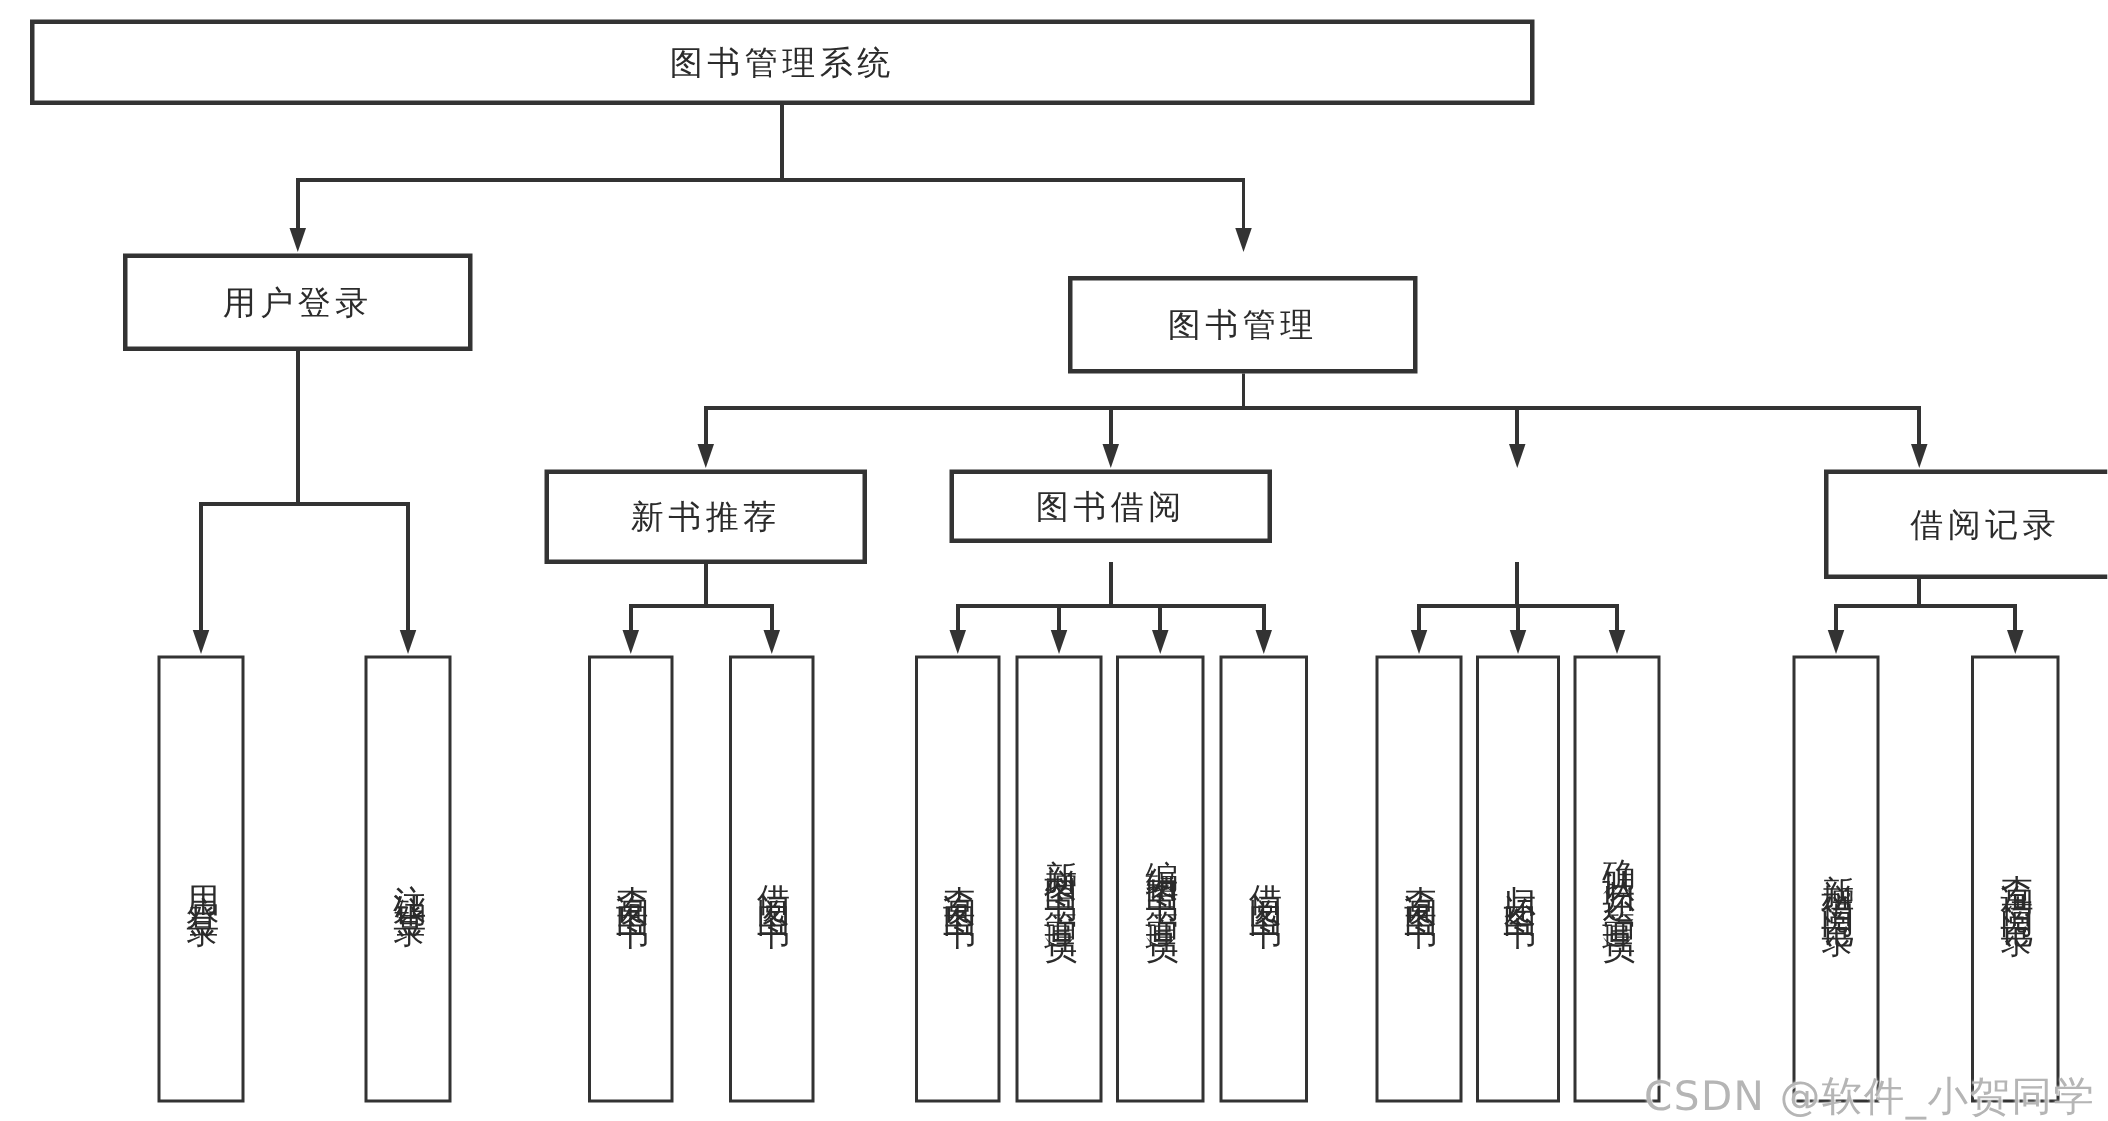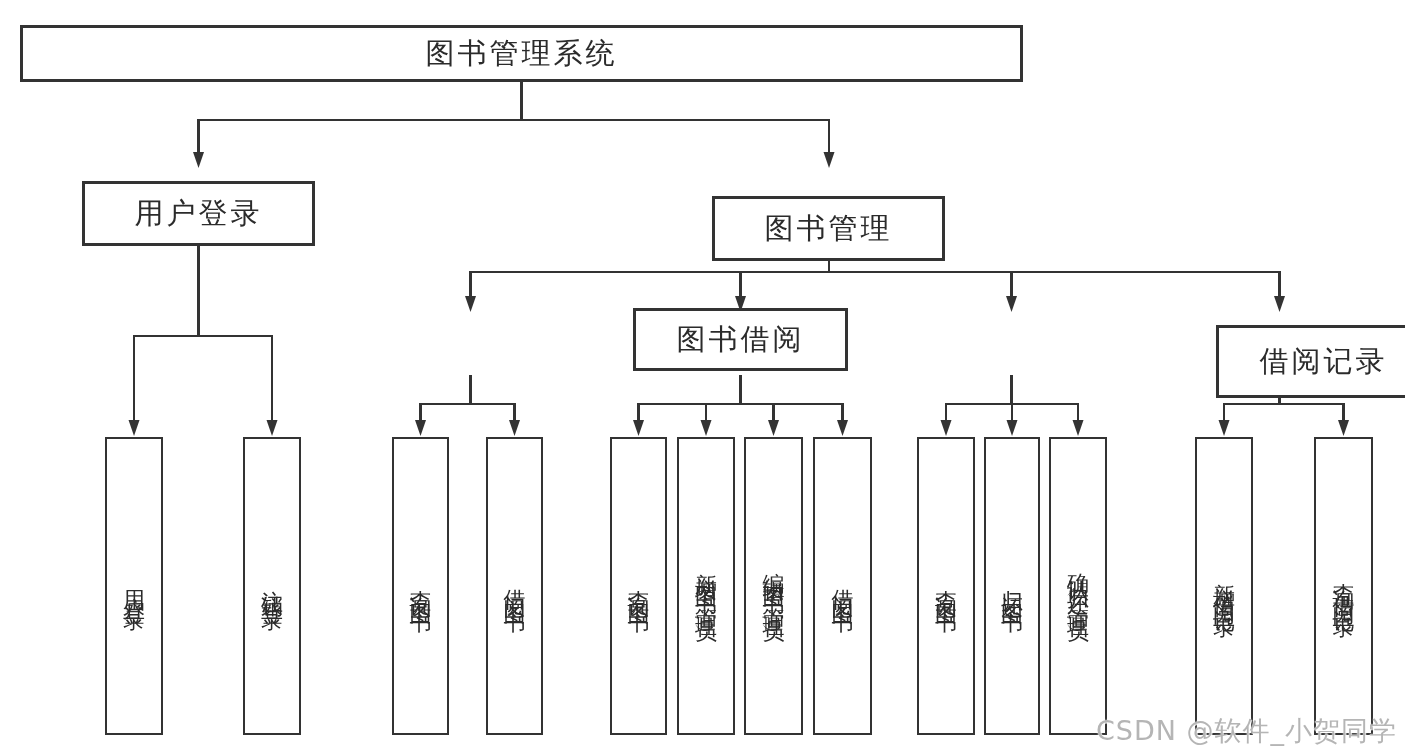--- a/index.html
+++ b/index.html
@@ -12,21 +12,21 @@
   }
   .connectors{position:absolute;left:0;top:0;width:1405px;height:747px;}
   .box{
     position:absolute;
     box-sizing:border-box;
     background:#ffffff;
     border:3px solid #333333;
     display:flex;align-items:center;justify-content:center;
     color:#2b2b2b;
   }
-  .box.hlabel{font-size:29px;letter-spacing:3px;white-space:nowrap;margin-top:12px;}
+  .box.hlabel{font-size:22px;letter-spacing:3px;white-space:nowrap;}
   .box.leaf{border-width:2.5px;top:437px;height:298px;}
   .vtext{
     writing-mode:vertical-rl;
     text-orientation:mixed;
     font-size:22px;
     letter-spacing:7px;
     line-height:1.1;
     color:#2b2b2b;
     white-space:nowrap;
   }
@@ -97,21 +97,24 @@
     <span>图书管理系统</span>
   </div>
 
   <div class="box hlabel" style="left:82px;top:169px;width:233px;height:65px">
     <span>用户登录</span>
   </div>
   <div class="box hlabel" style="left:712px;top:184px;width:233px;height:65px">
     <span>图书管理</span>
   </div>
 
-  <div class="box hlabel" style="left:633px;top:296px;width:215px;height:63px">
+  <div class="box hlabel" style="left:363px;top:313px;width:215px;height:63px">
+    <span>新书推荐</span>
+  </div>
+  <div class="box hlabel" style="left:633px;top:313px;width:215px;height:49px">
     <span>图书借阅</span>
   </div>
   <div class="box hlabel" style="left:1216px;top:313px;width:215px;height:73px">
     <span>借阅记录</span>
   </div>
 
   <div class="box leaf" style="left:105px;width:58px">
     <span class="vtext">用户登录</span>
   </div>
   <div class="box leaf" style="left:243px;width:58px">

